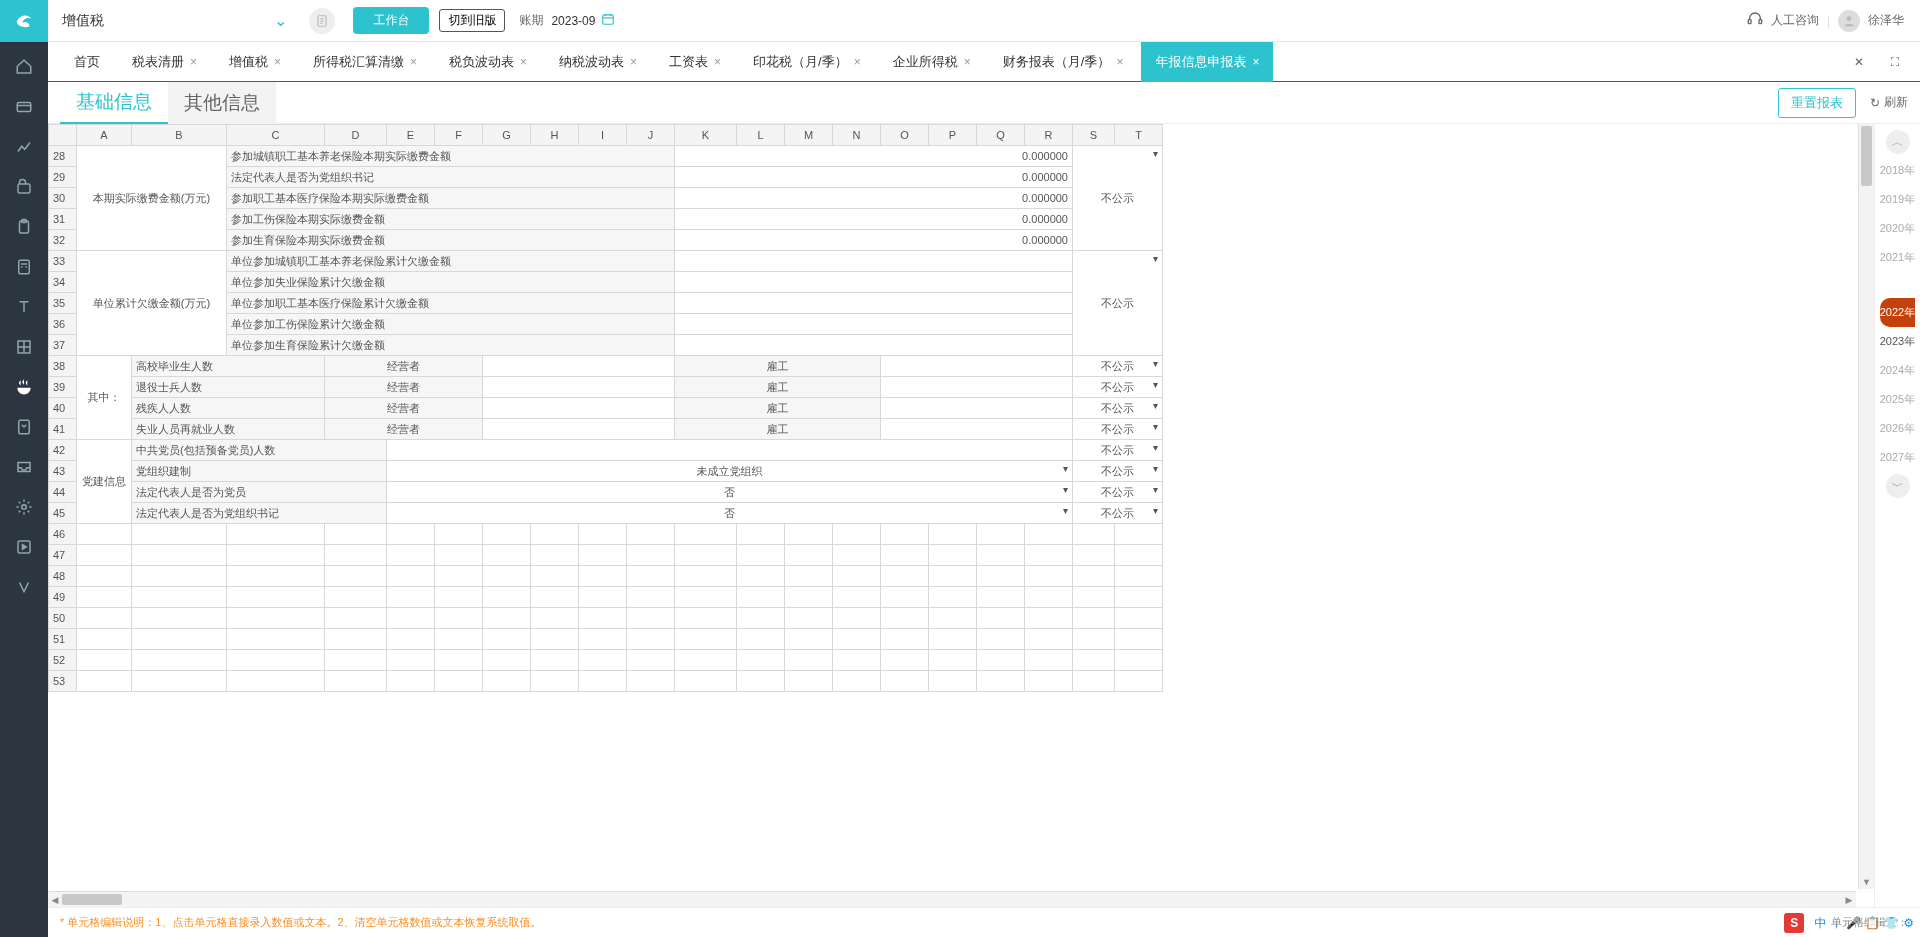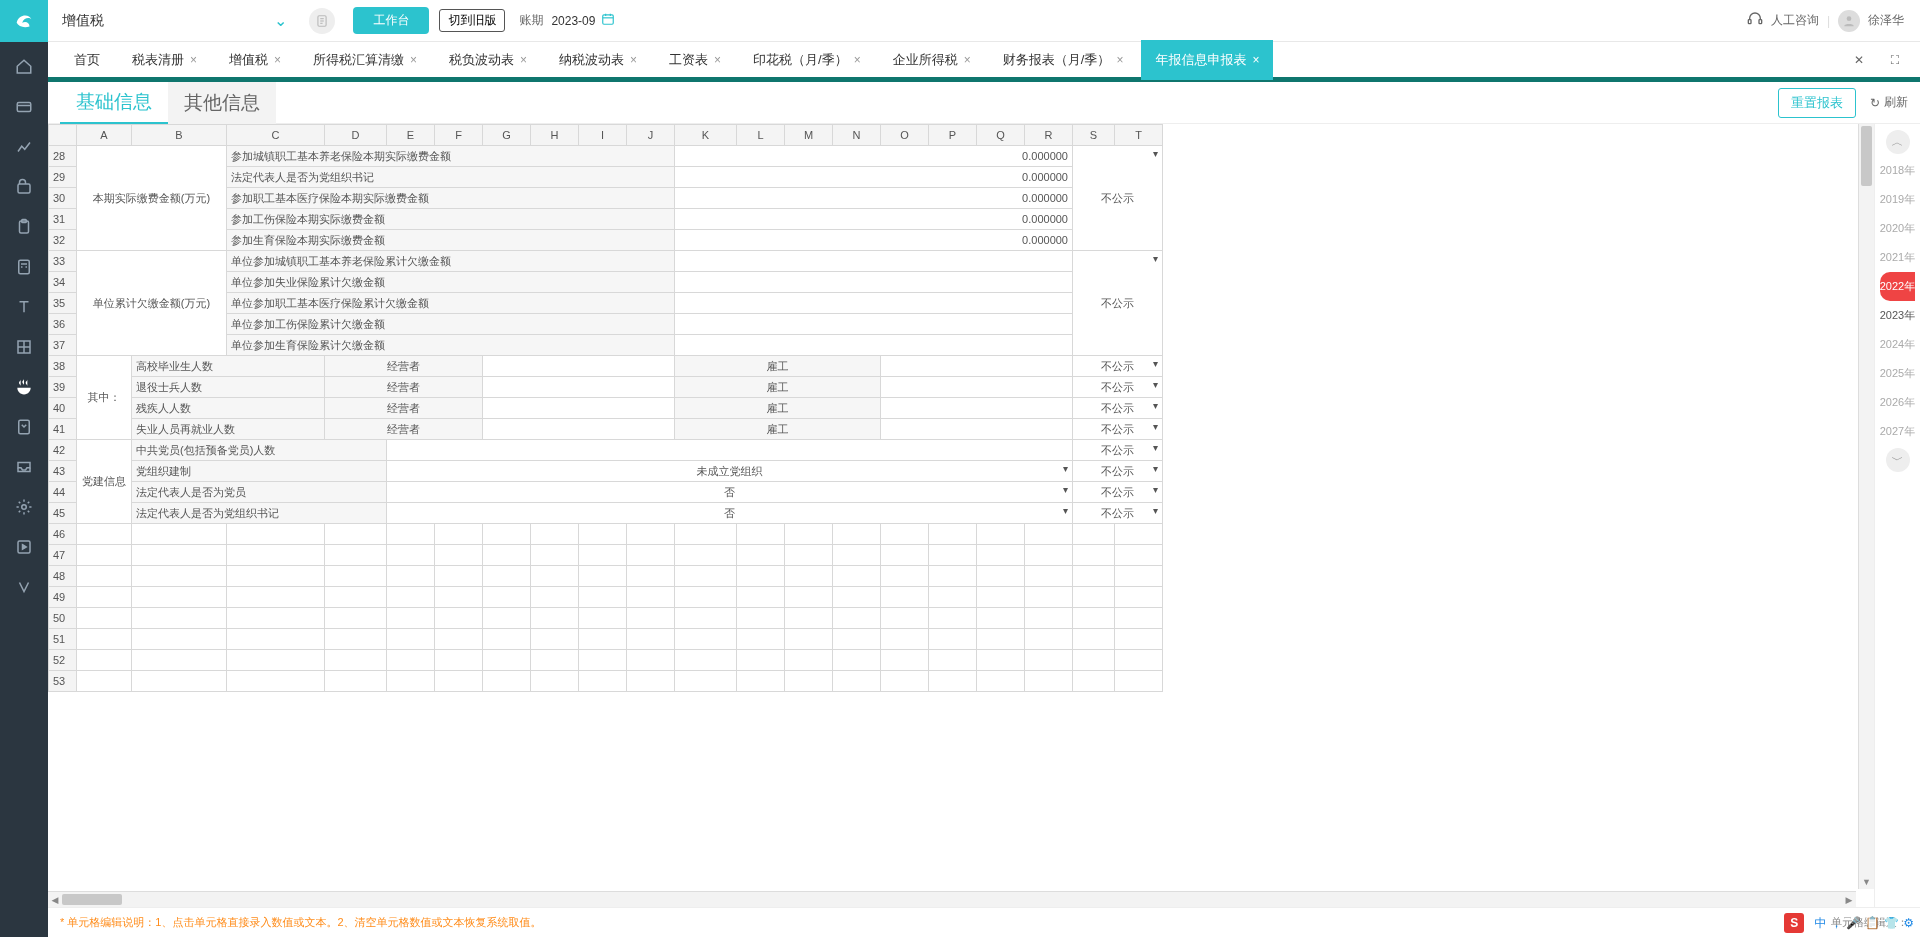--- a/index.html
+++ b/index.html
@@ -22,21 +22,21 @@
 
 
 .sidebar { position: absolute; left: 0; top: 42px; bottom: 0; width: 48px; background: #2b3640; display: flex; flex-direction: column; align-items: center; gap: 18px; padding-top: 14px; }
 .sidebar .sb-item { width: 22px; height: 22px; display: flex; align-items: center; justify-content: center; color: #94a3b1; cursor: pointer; }
 .sidebar .sb-item.active { color: #fff; }
 
 
 .main { position: absolute; left: 48px; right: 0; top: 42px; bottom: 0; display: flex; flex-direction: column; }
 
 
-.tabs { height: 40px; background: #fff; border-bottom: 5px solid #0f766e; display: flex; align-items: center; padding: 0 12px; gap: 4px; }
+.tabs { height: 40px; background: #fff; border-bottom: 1px solid #0f766e; display: flex; align-items: center; padding: 0 12px; gap: 4px; }
 .tab { padding: 0 14px; height: 40px; display: flex; align-items: center; gap: 6px; font-size: 13px; color: #333; cursor: pointer; white-space: nowrap; }
 .tab.active { background: #2cc3ce; color: #fff; }
 .tab .close { color: #999; font-size: 12px; }
 .tab.active .close { color: #fff; }
 .tabs-right { margin-left: auto; display: flex; align-items: center; gap: 10px; }
 .tabs-right .tbtn { width: 26px; height: 26px; display: flex; align-items: center; justify-content: center; color: #666; cursor: pointer; border: 1px solid transparent; }
 
 
 .subbar { height: 42px; display: flex; align-items: center; border-bottom: 1px solid #eee; padding: 0 12px; }
 .subtab { padding: 0 16px; height: 42px; display: flex; align-items: center; font-size: 19px; cursor: pointer; }
@@ -71,21 +71,21 @@
 .vscroll .arrow.up { top: 0; } .vscroll .arrow.down { bottom: 0; }
 .hscroll { position: absolute; left: 0; right: 18px; bottom: 0; height: 16px; background: #f3f3f3; border-top: 1px solid #ddd; }
 .hscroll .thumb { position: absolute; top: 2px; bottom: 2px; left: 14px; width: 60px; background: #c8c8c8; border-radius: 2px; }
 .hscroll .arrow { position: absolute; top: 0; bottom: 0; width: 14px; display: flex; align-items: center; justify-content: center; color: #888; font-size: 9px; }
 .hscroll .arrow.l { left: 0; } .hscroll .arrow.r { right: 0; }
 
 
 .year-rail { width: 46px; background: #fff; border-left: 1px solid #eee; display: flex; flex-direction: column; align-items: center; padding-top: 6px; gap: 2px; }
 .year-rail .yr-btn { width: 24px; height: 24px; border-radius: 50%; background: #eee; display: flex; align-items: center; justify-content: center; color: #999; cursor: pointer; font-size: 12px; }
 .year-rail .yr { font-size: 11px; color: #aaa; padding: 7px 0; cursor: pointer; width: 100%; text-align: center; }
-.year-rail .yr.active { background: #ef4444; color: #fff; border-radius: 10px 0 0 10px; }
+.year-rail .yr.active { background: #c2410c; color: #fff; border-radius: 10px 0 0 10px; margin-top: 26px; }
 .year-rail .yr.near { color: #555; }
 
 
 .footer { height: 30px; border-top: 1px solid #eee; display: flex; align-items: center; padding: 0 12px; font-size: 11px; }
 .footer .hint { color: #ff8c1a; }
 .footer .right { margin-left: auto; color: #888; }
 
 
 .tray { position: fixed; right: 6px; bottom: 4px; display: flex; align-items: center; gap: 6px; font-size: 12px; }
 .tray .ime { width: 20px; height: 20px; background: #e53935; color: #fff; display: flex; align-items: center; justify-content: center; border-radius: 3px; font-weight: bold; }

